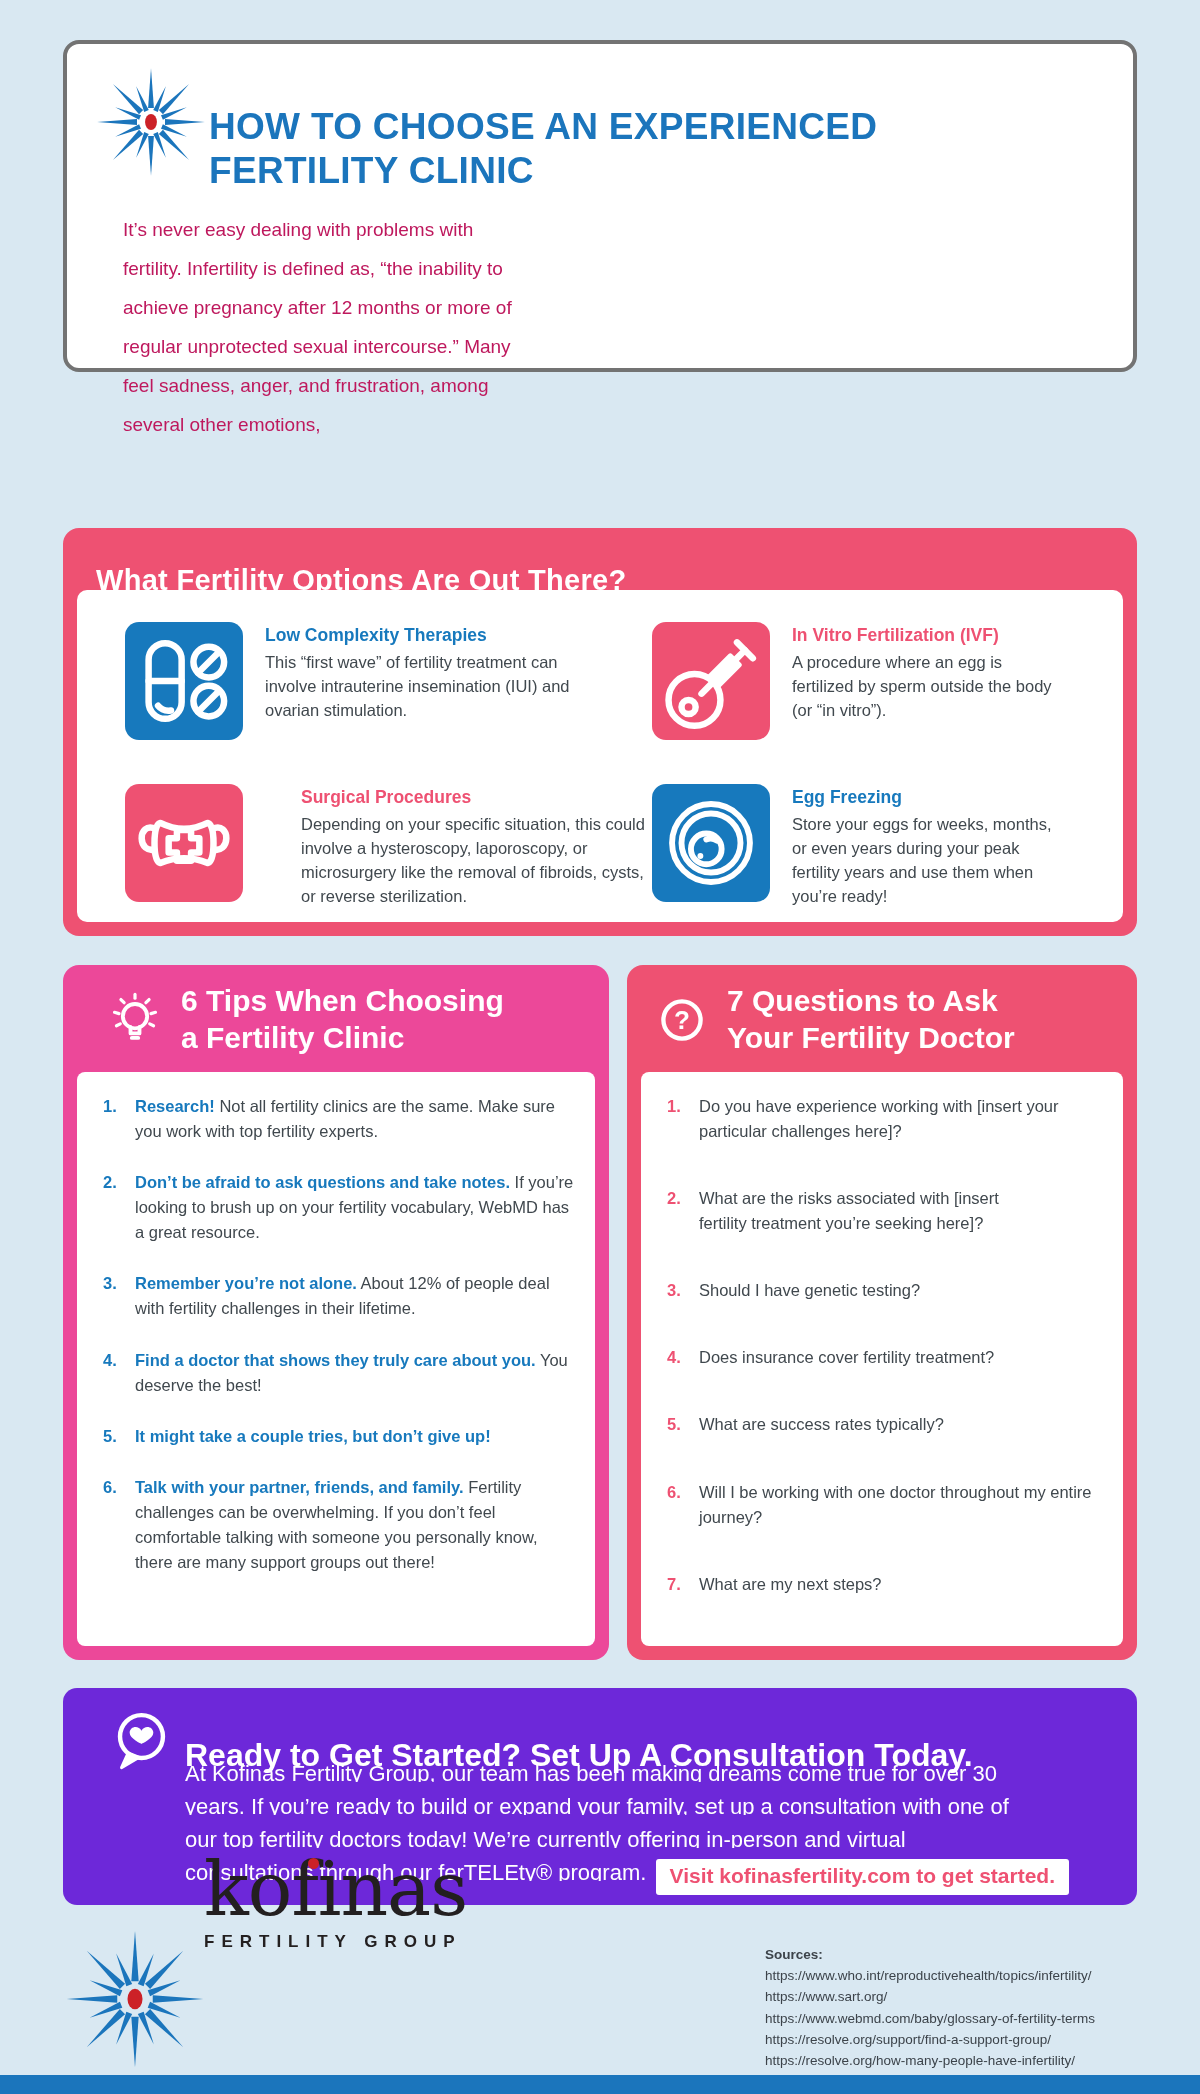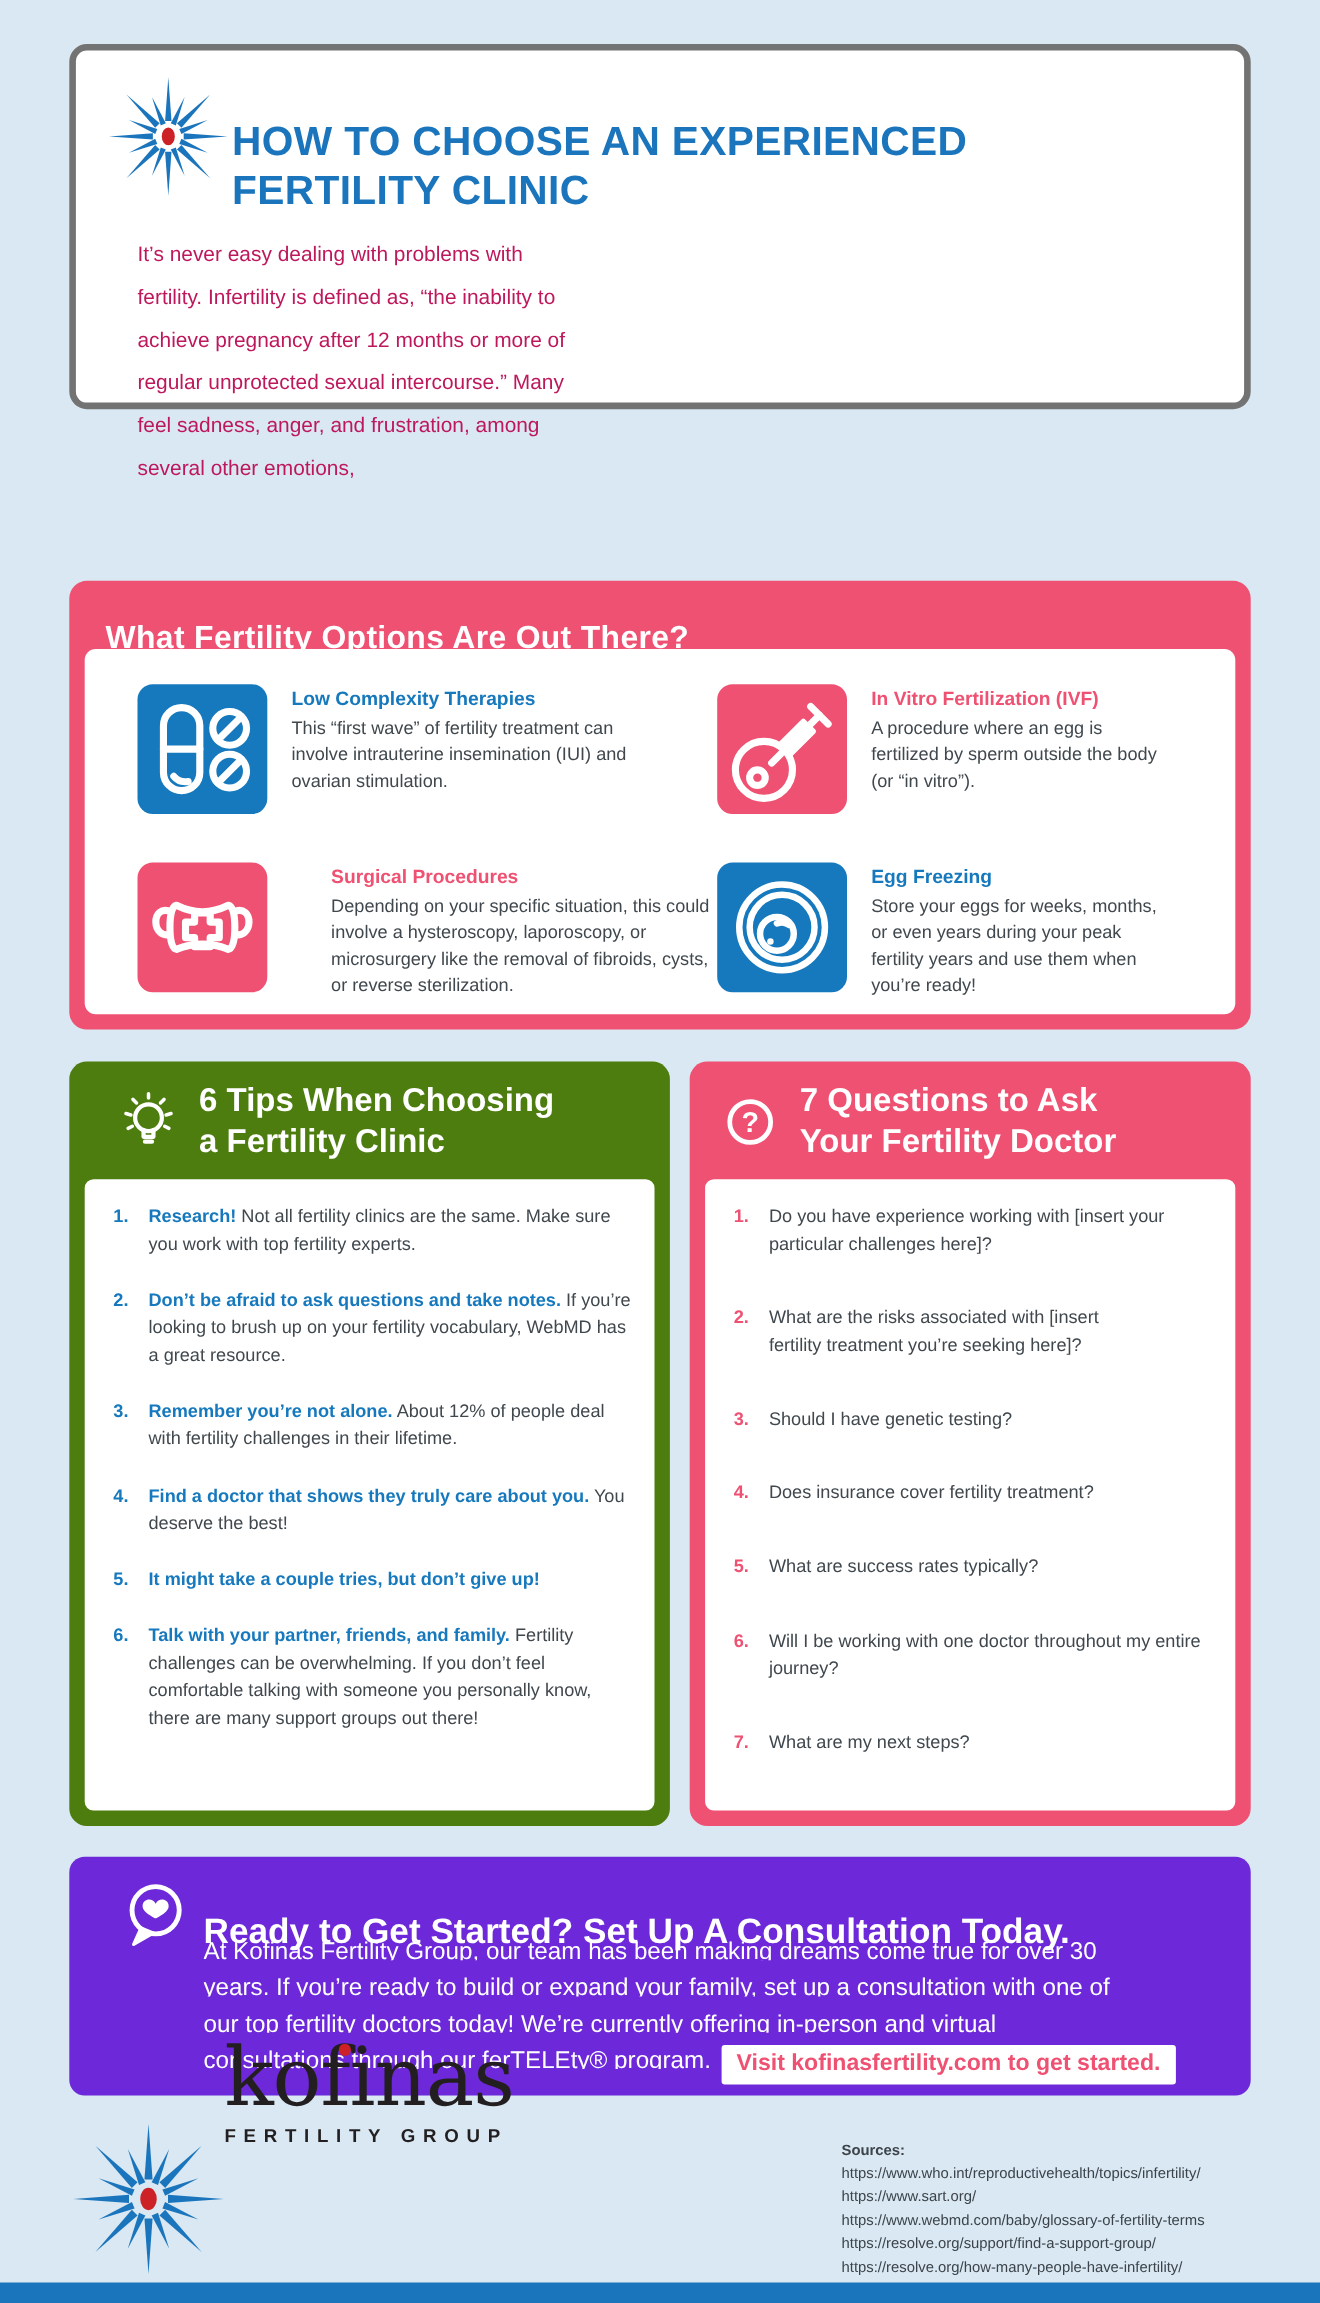--- a/index.html
+++ b/index.html
@@ -1,21 +1,21 @@
 <!DOCTYPE html>
 <html><head>
 <meta charset="utf-8">
 <style>
   html,body{margin:0;padding:0;}
   body{font-family:"Liberation Sans", sans-serif; background:#d9e8f2;}
   #canvas{position:relative;width:1200px;height:2094px;background:#d9e8f2;overflow:hidden;}
 
   
   .header-card{position:absolute;left:63px;top:40px;width:1074px;height:332px;background:#fff;
-    border:6px solid #737373;border-radius:16px;box-sizing:border-box;}
+    border:4px solid #737373;border-radius:16px;box-sizing:border-box;}
   .header-logo{position:absolute;left:28px;top:22px;width:112px;height:112px;}
   .header-title{position:absolute;left:142px;top:36px;width:780px;font-size:37px;font-weight:bold;
     color:#1b75bc;line-height:1.2;letter-spacing:.3px;}
   .intro-col{position:absolute;top:148px;font-size:19px;line-height:2.05;color:#be185d;}
   .intro-col.c1{left:56px;width:412px;}
   .intro-col.c2{left:546px;width:470px;}
 
   
   .options-box{position:absolute;left:63px;top:528px;width:1074px;height:408px;background:#ee5172;border-radius:16px;}
   .options-title{position:absolute;left:33px;top:12px;font-size:29px;font-weight:bold;color:#fff;letter-spacing:.3px;}
@@ -26,21 +26,21 @@
   .bg-blue{background:#1779bd;}
   .bg-pink{background:#ee5172;}
   .opt-text{margin-left:22px;padding-top:3px;}
   .opt-head{font-size:17.5px;font-weight:bold;margin-bottom:5px;}
   .head-blue{color:#1779bd;}
   .head-pink{color:#ee5172;}
   .opt-body{font-size:16.5px;line-height:1.45;color:#40484e;}
 
   
   .col-box{position:absolute;top:965px;height:695px;border-radius:16px;}
-  .tips-box{left:63px;width:546px;background:#4d7c0f;}
+  .tips-box{left:63px;width:546px;background:#ec4899;}
   .questions-box{left:627px;width:510px;background:#ee5172;}
   .col-header{position:absolute;top:18px;display:flex;align-items:center;}
   .col-header .hicon{flex-shrink:0;}
   .col-title{color:#fff;font-weight:bold;font-size:30px;line-height:1.22;margin-left:14px;}
   .col-panel{position:absolute;left:14px;right:14px;top:107px;bottom:14px;background:#fff;border-radius:8px;
     padding:22px 18px 0 26px;box-sizing:border-box;}
   .list-item{display:flex;font-size:16.5px;line-height:1.52;color:#40484e;}
   .tips-box .list-item{margin-bottom:26px;}
   .questions-box .list-item{margin-bottom:42px;}
   .num{width:32px;flex-shrink:0;font-weight:bold;}

